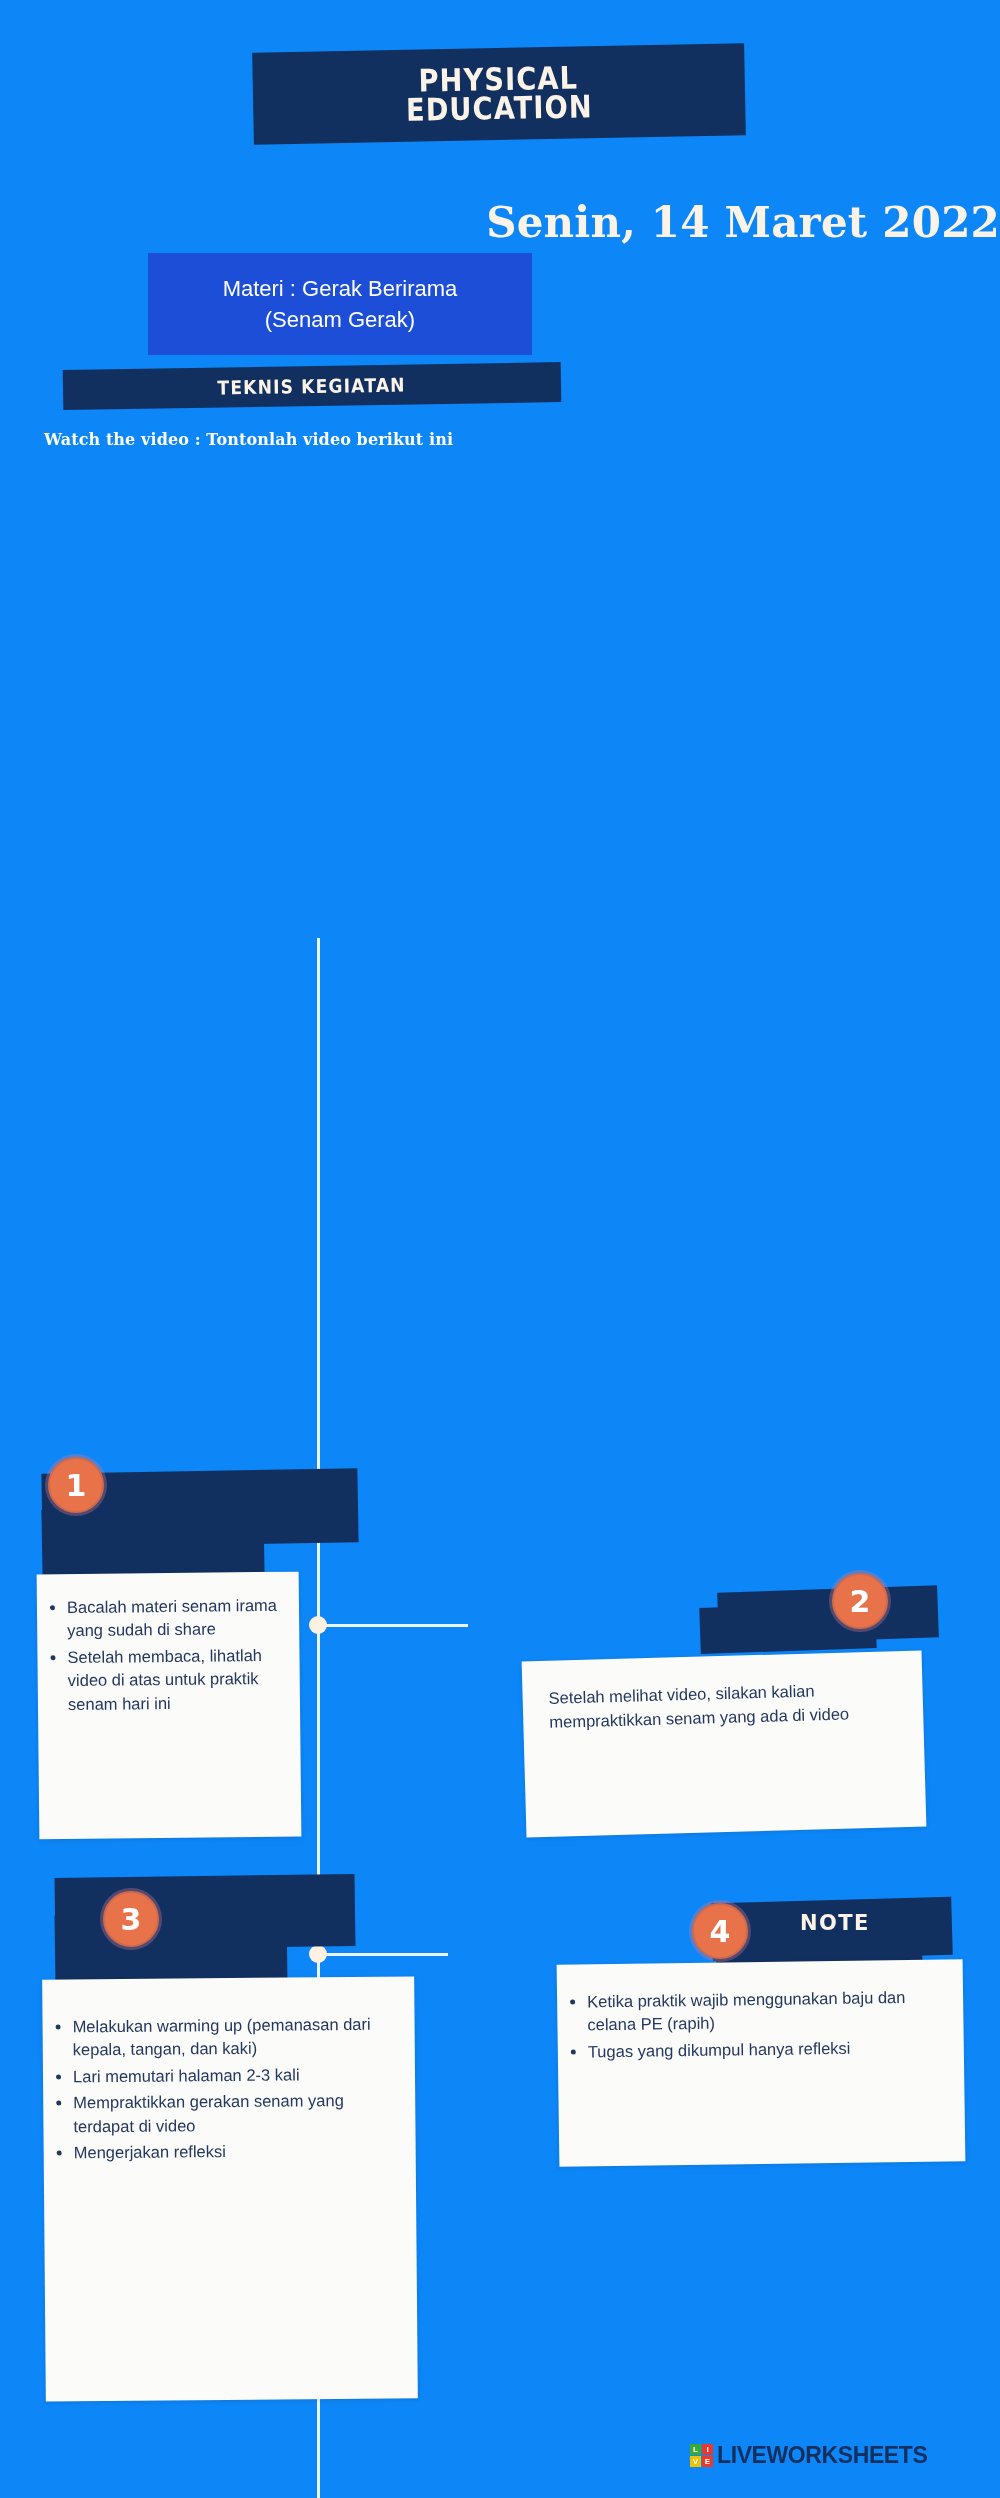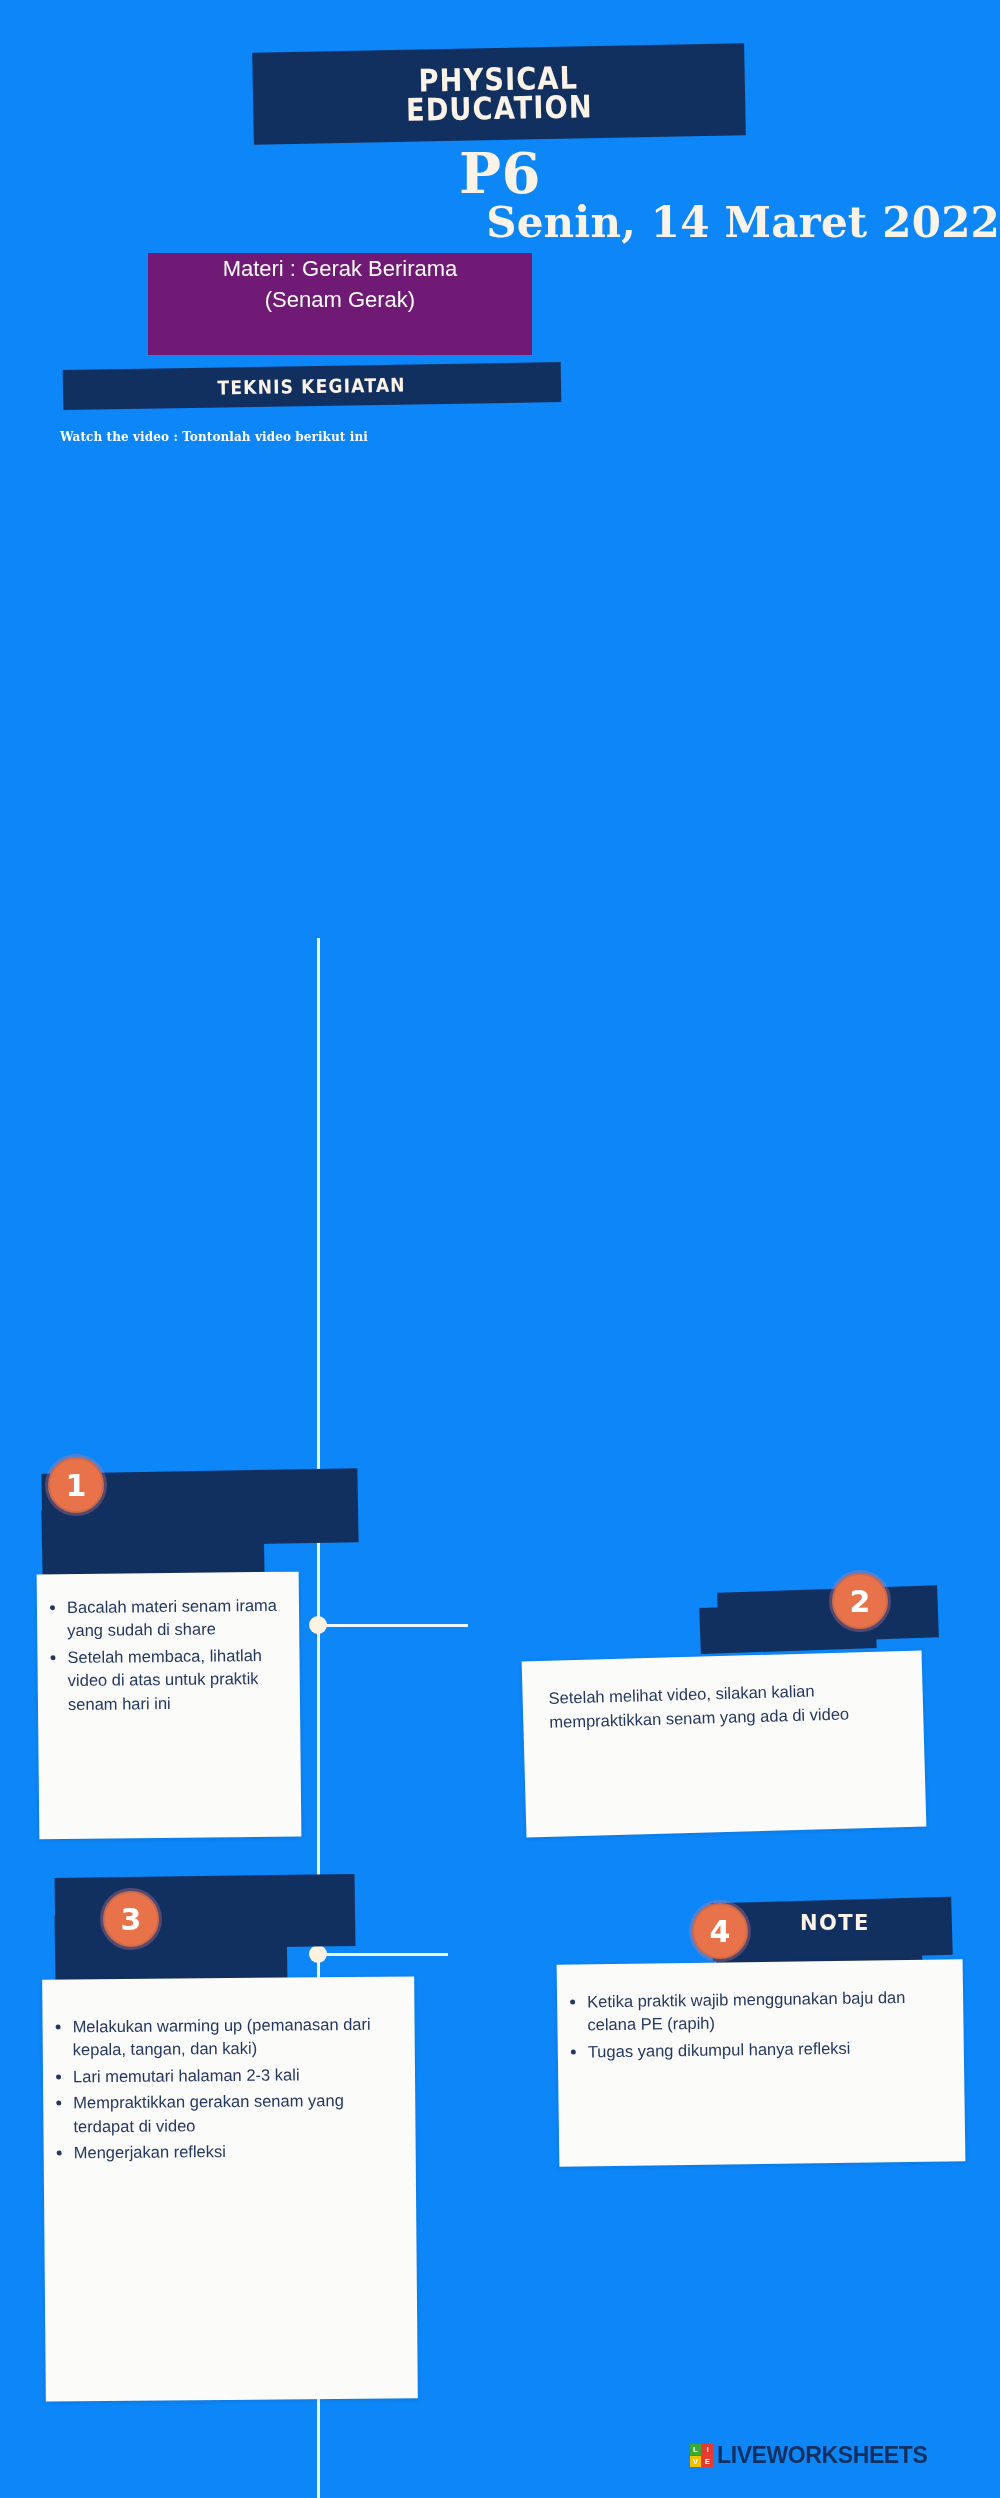--- a/index.html
+++ b/index.html
@@ -33,45 +33,45 @@
     font-size:56px;color:#fbf3e7;letter-spacing:.5px;
   }
   .datetitle{
     position:absolute;left:0;right:0;top:198px;text-align:right;
     font-family:"DejaVu Serif",serif;font-weight:bold;
     font-size:42px;color:#fbf3e7;letter-spacing:.2px;
   }
 
   .materi-box{
     position:absolute;left:148px;top:253px;width:384px;height:102px;
-    background:#701a75;
-    display:flex;align-items:flex-start;justify-content:center;
+    background:#1d4ed8;
+    display:flex;align-items:center;justify-content:center;
   }
   .materi-text{
     color:#ffffff;font-size:22px;line-height:1.42;text-align:center;
     font-family:"Liberation Sans",sans-serif;font-weight:normal;
   }
 
   .teknis-banner{
     position:absolute;left:63px;top:366px;width:498px;height:40px;
     background:#12305f;transform:rotate(-0.9deg);
   }
   .teknis-text{
     position:absolute;left:63px;top:366px;width:498px;height:40px;
     transform:rotate(-0.9deg);
     display:flex;align-items:center;justify-content:center;
     color:#fbf3e7;font-family:"DejaVu Sans",sans-serif;font-weight:bold;
     font-size:19px;letter-spacing:1.3px;
   }
   .teknis-inner{transform:scaleX(.9);}
 
   .watchline{
-    position:absolute;left:60px;top:430px;
+    position:absolute;left:44px;top:430px;
     font-family:"DejaVu Serif",serif;font-weight:bold;
-    font-size:12px;color:#ffffff;letter-spacing:.1px;
+    font-size:16px;color:#ffffff;letter-spacing:.1px;
   }
 
   
   .vline{
     position:absolute;left:317px;top:938px;width:3px;height:1560px;
     background:#e9f4ff;
   }
   .hline{position:absolute;height:3px;background:#e9f4ff;}
   .dot{
     position:absolute;width:18px;height:18px;border-radius:50%;
@@ -130,21 +130,20 @@
 <body>
 
 <div class="stage">
 
   <div class="pe-banner"></div>
   <div class="pe-banner-text">
     <span class="pe-line">PHYSICAL</span>
     <span class="pe-line">EDUCATION</span>
   </div>
 
-  <div class="p6">P6</div>
   <div class="datetitle">Senin, 14 Maret 2022</div>
 
   <div class="materi-box">
     <div class="materi-text">
       <div>Materi : Gerak Berirama</div>
       <div>(Senam Gerak)</div>
     </div>
   </div>
 
   <div class="teknis-banner"></div>

